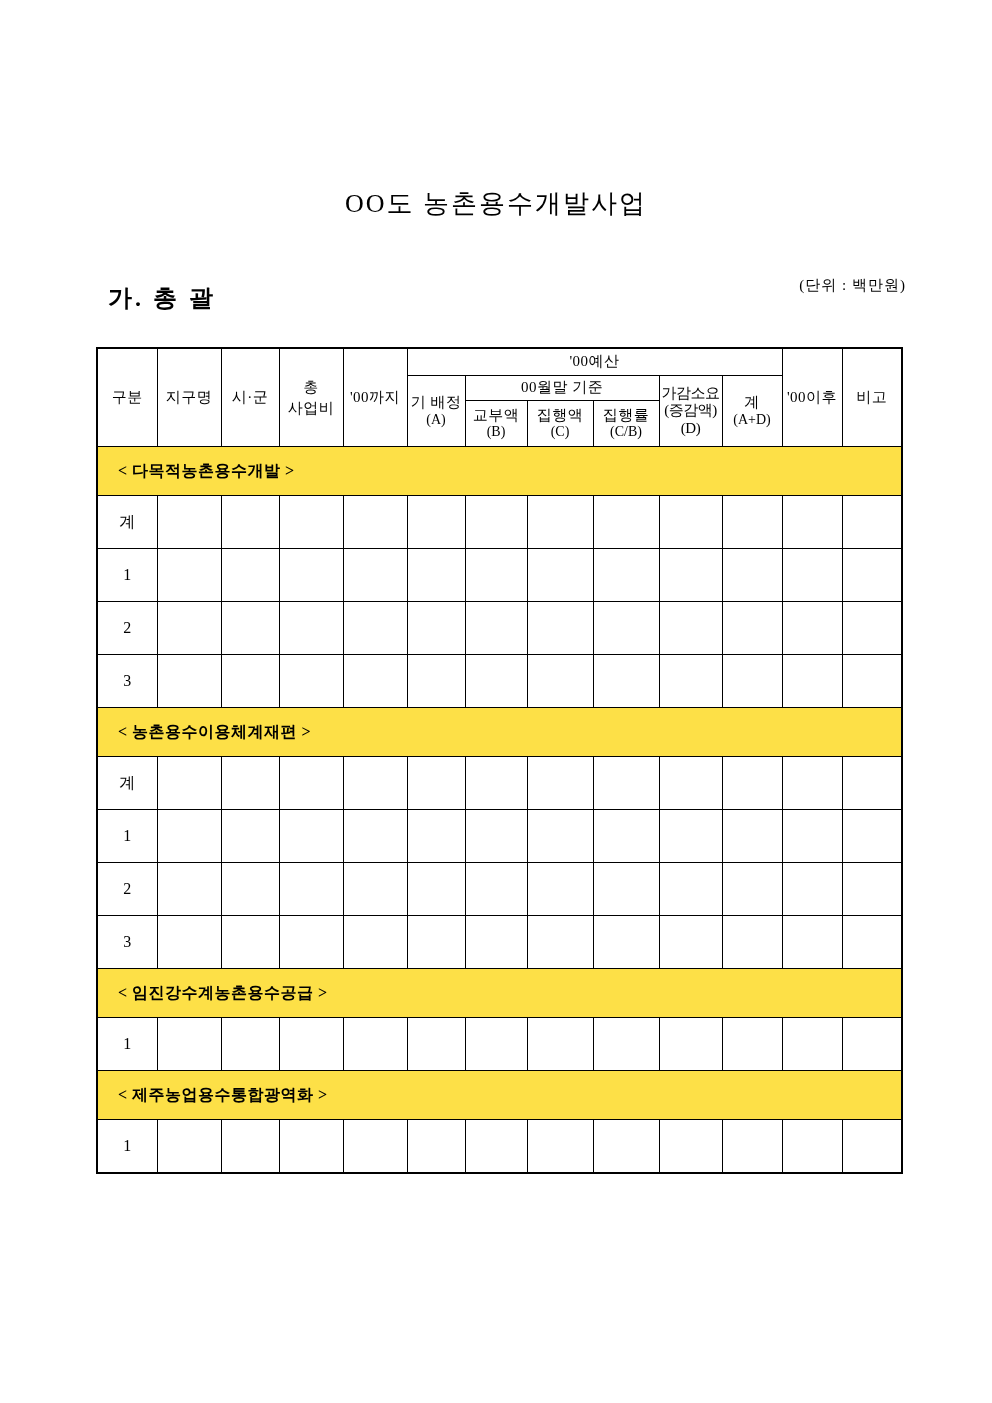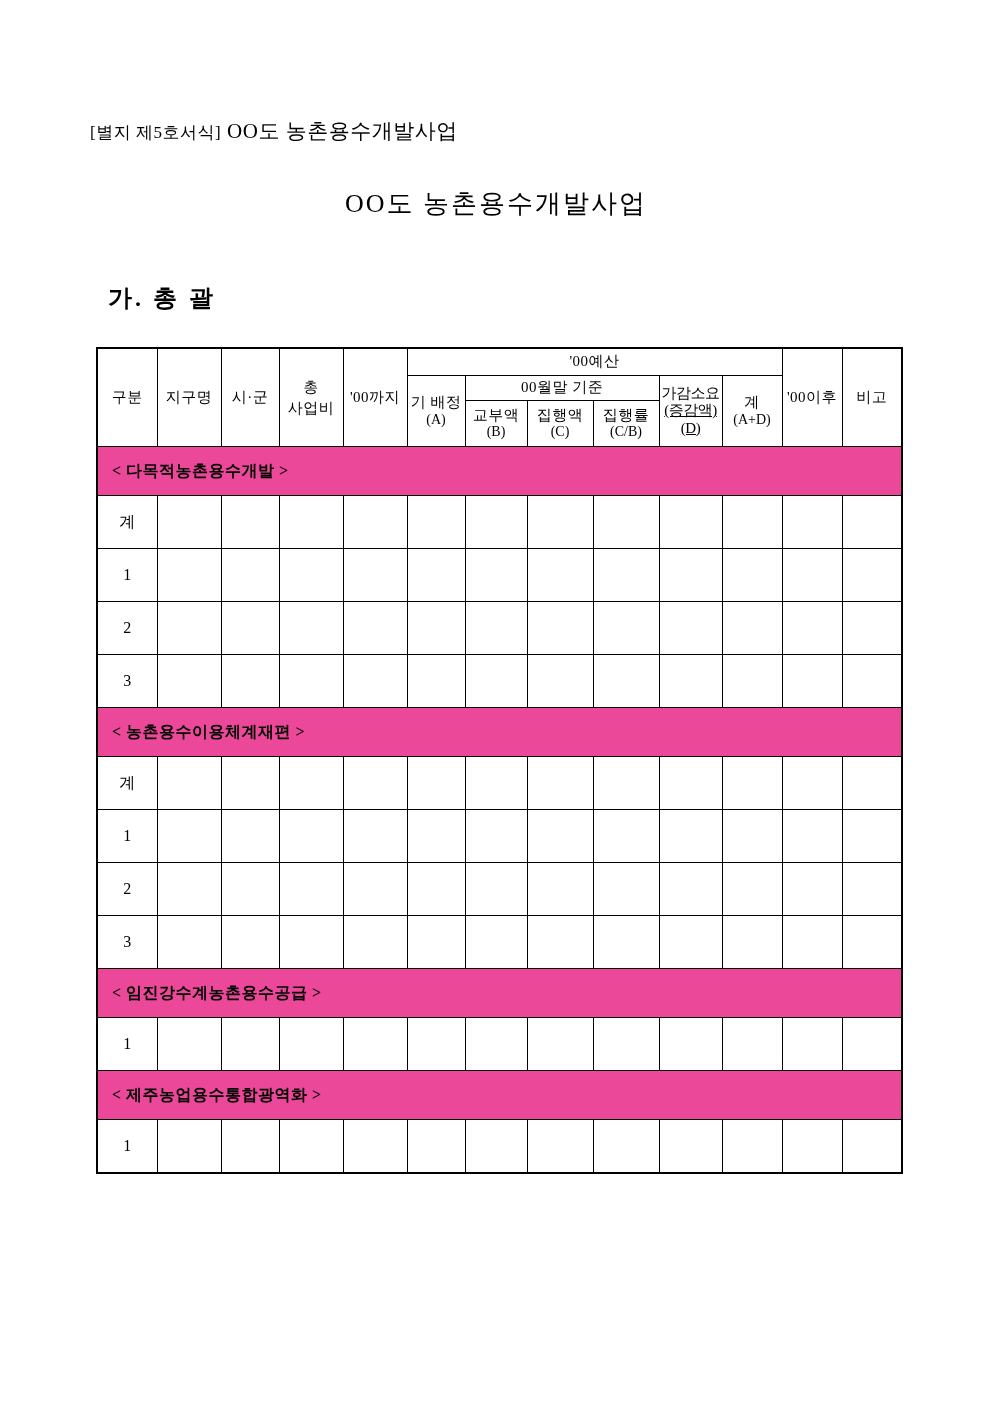--- a/index.html
+++ b/index.html
@@ -114,27 +114,26 @@
   }
   th.bold-cell {
     font-weight: bold;
     font-size: 13.5px;
     letter-spacing: -0.5px;
     line-height: 1.2;
     margin-left: 18px;
   }
   th.bold-cell .b2 {
     display: block;
-    text-decoration: underline;
   }
 
   tr.group-row td {
-    background: #ec4899;
+    background: #fde047;
     text-align: left;
-    padding-left: 14px;
+    padding-left: 20px;
     font-size: 16px;
     font-weight: bold;
     letter-spacing: 0.5px;
     height: 48px;
   }
   tr.data-row td {
     height: 52px;
   }
   tr.data-row td.label-col {
     font-size: 16px;
@@ -142,28 +141,26 @@
 
   .h-row-1 th { height: 26px; }
   .h-row-2 th { height: 24px; }
   .h-row-3 th { height: 45px; }
 </style>
 </head>
 <body>
 
 <div class="page">
 
-  <div class="doc-header">
-    <span class="form-no">[별지 제5호서식]</span><span class="header-title">OO도 농촌용수개발사업</span>
-  </div>
 
   <div class="doc-title">OO도 농촌용수개발사업</div>
 
   <div class="section-label">가. 총 괄</div>
 
+  <div class="unit-note">(단위 : 백만원)</div>
 
   <div class="table-wrap">
     <table class="grid">
       <colgroup>
         <col style="width:60px">
         <col style="width:64px">
         <col style="width:58px">
         <col style="width:64px">
         <col style="width:64px">
         <col style="width:58px">

